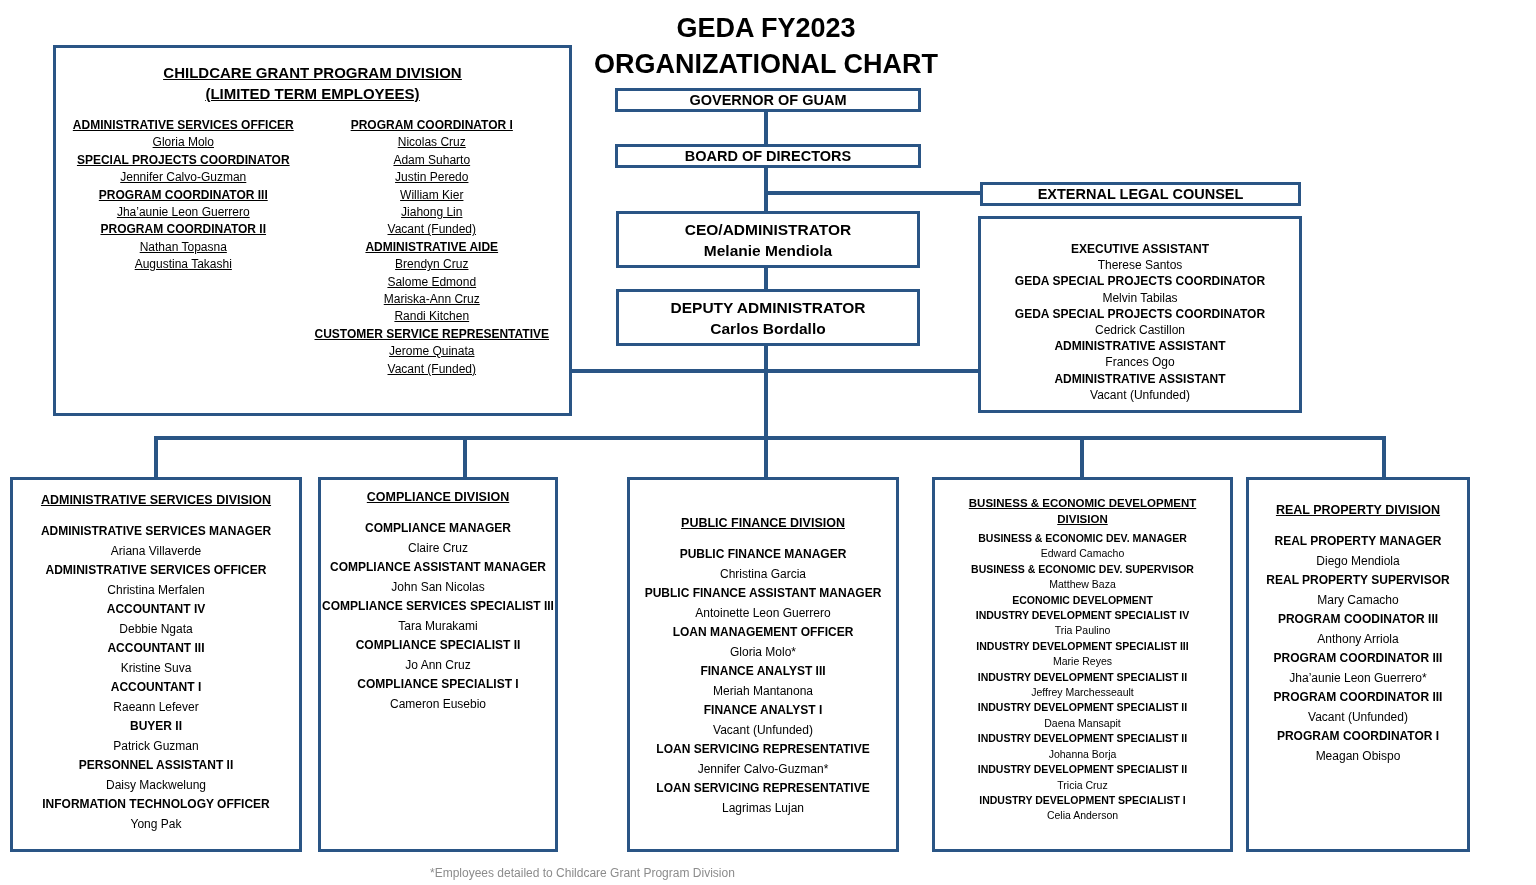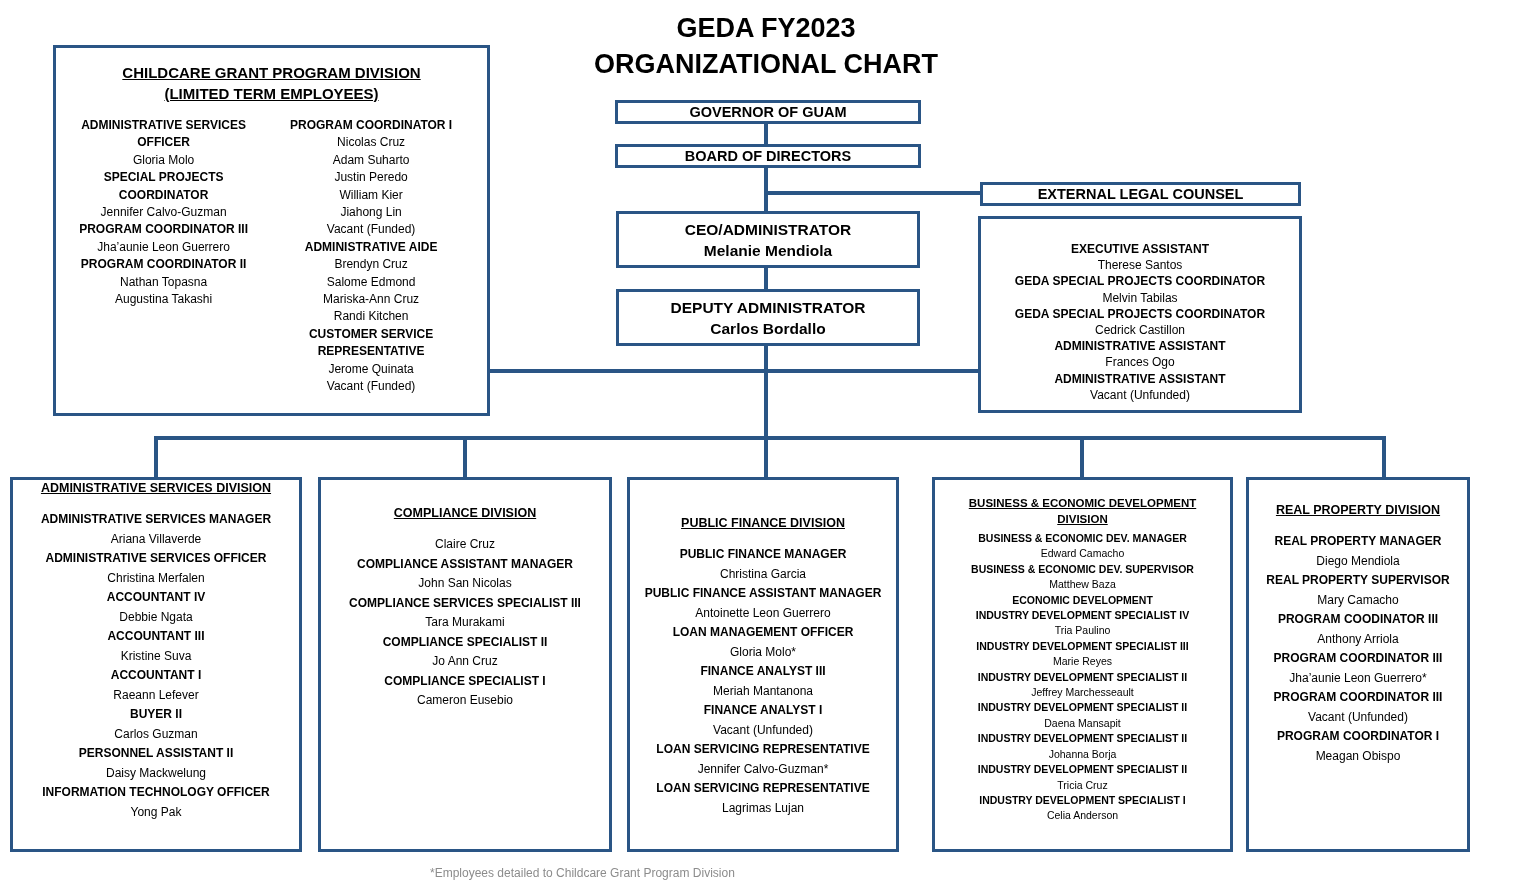--- a/index.html
+++ b/index.html
@@ -50,21 +50,21 @@
   <div class="bar" style="left:764px;top:268px;width:4px;height:22px;"></div>
   <div class="bar" style="left:764px;top:346px;width:4px;height:92px;"></div>
   <div class="bar" style="left:490px;top:369px;width:488px;height:4px;"></div>
   <div class="bar" style="left:154px;top:436px;width:1232px;height:4px;"></div>
   <div class="bar" style="left:154px;top:436px;width:4px;height:41px;"></div>
   <div class="bar" style="left:463px;top:436px;width:4px;height:41px;"></div>
   <div class="bar" style="left:764px;top:436px;width:4px;height:41px;"></div>
   <div class="bar" style="left:1080px;top:436px;width:4px;height:41px;"></div>
   <div class="bar" style="left:1382px;top:436px;width:4px;height:41px;"></div>
 
-  <div class="box smallbox" style="left:615px;top:88px;width:306px;height:24px;margin-top:12px;">
+  <div class="box smallbox" style="left:615px;top:88px;width:306px;height:24px;">
     <span>GOVERNOR OF GUAM</span>
   </div>
 
   <div class="box smallbox" style="left:615px;top:144px;width:306px;height:24px;">
     <span>BOARD OF DIRECTORS</span>
   </div>
 
   <div class="box smallbox" style="left:980px;top:182px;width:321px;height:24px;">
     <span>EXTERNAL LEGAL COUNSEL</span>
   </div>
@@ -87,21 +87,21 @@
         <div class="pname">Melvin Tabilas</div>
         <div class="role">GEDA SPECIAL PROJECTS COORDINATOR</div>
         <div class="pname">Cedrick Castillon</div>
         <div class="role">ADMINISTRATIVE ASSISTANT</div>
         <div class="pname">Frances Ogo</div>
         <div class="role">ADMINISTRATIVE ASSISTANT</div>
         <div class="pname">Vacant (Unfunded)</div>
       </div>
   </div>
 
-  <div class="box" style="left:53px;top:45px;width:437px;height:371px;">
+  <div class="box" style="left:53px;top:45px;width:519px;height:371px;text-decoration:underline;">
     <div class="cc-title">
         <div class="tl">CHILDCARE GRANT PROGRAM DIVISION</div>
         <div class="tl">(LIMITED TERM EMPLOYEES)</div>
       </div>
     <div class="cc-cols">
       <div class="cc-col cc-left roster">
           <div class="role">ADMINISTRATIVE SERVICES OFFICER</div>
           <div class="pname">Gloria Molo</div>
           <div class="role">SPECIAL PROJECTS COORDINATOR</div>
           <div class="pname">Jennifer Calvo-Guzman</div>
@@ -124,51 +124,52 @@
           <div class="pname">Salome Edmond</div>
           <div class="pname">Mariska-Ann Cruz</div>
           <div class="pname">Randi Kitchen</div>
           <div class="role">CUSTOMER SERVICE REPRESENTATIVE</div>
           <div class="pname">Jerome Quinata</div>
           <div class="pname">Vacant (Funded)</div>
         </div>
     </div>
   </div>
 
-  <div class="box dv" style="left:10px;top:477px;width:292px;height:375px;padding-top:0;">
+  <div class="box dv" style="left:10px;top:477px;width:292px;height:375px;padding-top:12px;">
     <div class="div-title">
         <div class="tl">ADMINISTRATIVE SERVICES DIVISION</div>
       </div>
     <div class="gap"></div>
     <div class="roster">
         <div class="role">ADMINISTRATIVE SERVICES MANAGER</div>
         <div class="pname">Ariana Villaverde</div>
         <div class="role">ADMINISTRATIVE SERVICES OFFICER</div>
         <div class="pname">Christina Merfalen</div>
         <div class="role">ACCOUNTANT IV</div>
         <div class="pname">Debbie Ngata</div>
         <div class="role">ACCOUNTANT III</div>
         <div class="pname">Kristine Suva</div>
         <div class="role">ACCOUNTANT I</div>
         <div class="pname">Raeann Lefever</div>
         <div class="role">BUYER II</div>
-        <div class="pname">Carlos Guzman</div>
+        <div class="pname">Patrick Guzman</div>
         <div class="role">PERSONNEL ASSISTANT II</div>
         <div class="pname">Daisy Mackwelung</div>
         <div class="role">INFORMATION TECHNOLOGY OFFICER</div>
         <div class="pname">Yong Pak</div>
       </div>
   </div>
 
-  <div class="box dv" style="left:318px;top:477px;width:294px;height:375px;padding-top:25px;">
+  <div class="box dv" style="left:318px;top:477px;width:240px;height:375px;padding-top:9px;">
     <div class="div-title">
         <div class="tl">COMPLIANCE DIVISION</div>
       </div>
     <div class="gap"></div>
     <div class="roster">
+        <div class="role">COMPLIANCE MANAGER</div>
         <div class="pname">Claire Cruz</div>
         <div class="role">COMPLIANCE ASSISTANT MANAGER</div>
         <div class="pname">John San Nicolas</div>
         <div class="role">COMPLIANCE SERVICES SPECIALIST III</div>
         <div class="pname">Tara Murakami</div>
         <div class="role">COMPLIANCE SPECIALIST II</div>
         <div class="pname">Jo Ann Cruz</div>
         <div class="role">COMPLIANCE SPECIALIST I</div>
         <div class="pname">Cameron Eusebio</div>
       </div>

